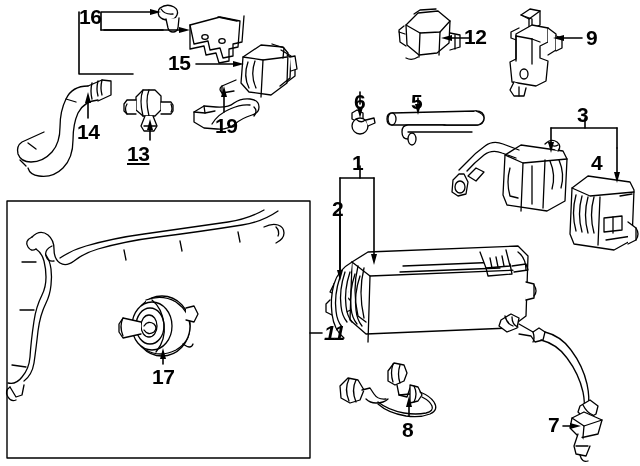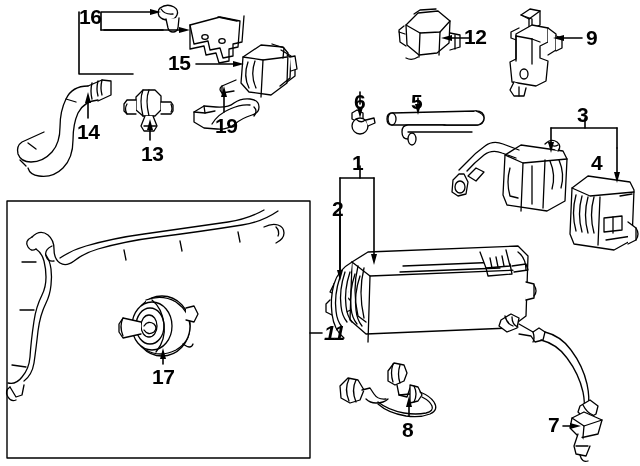--- a/index.html
+++ b/index.html
@@ -387,19 +387,19 @@
   <div class="callout" style="left:577px; top:104px;">3</div>
   <div class="callout" style="left:591px; top:152px;">4</div>
   <div class="callout" style="left:411px; top:91px;">5</div>
   <div class="callout" style="left:354px; top:91px;">6</div>
   <div class="callout" style="left:548px; top:414px;">7</div>
   <div class="callout" style="left:402px; top:419px;">8</div>
   <div class="callout" style="left:586px; top:27px;">9</div>
   <div class="callout" style="left:152px; top:366px;">17</div>
   <div class="callout" style="left:324px; top:322px;font-style:italic;">11</div>
   <div class="callout" style="left:464px; top:26px;">12</div>
-  <div class="callout" style="left:141px; top:143px;">13</div>
+  <div class="callout" style="left:127px; top:143px;text-decoration:underline;">13</div>
   <div class="callout" style="left:77px; top:121px;">14</div>
   <div class="callout" style="left:215px; top:115px;">19</div>
   <div class="callout" style="left:79px; top:6px;">16</div>
   <div class="callout" style="left:168px; top:52px;">15</div>
 
 </div>
 
 </body></html>

